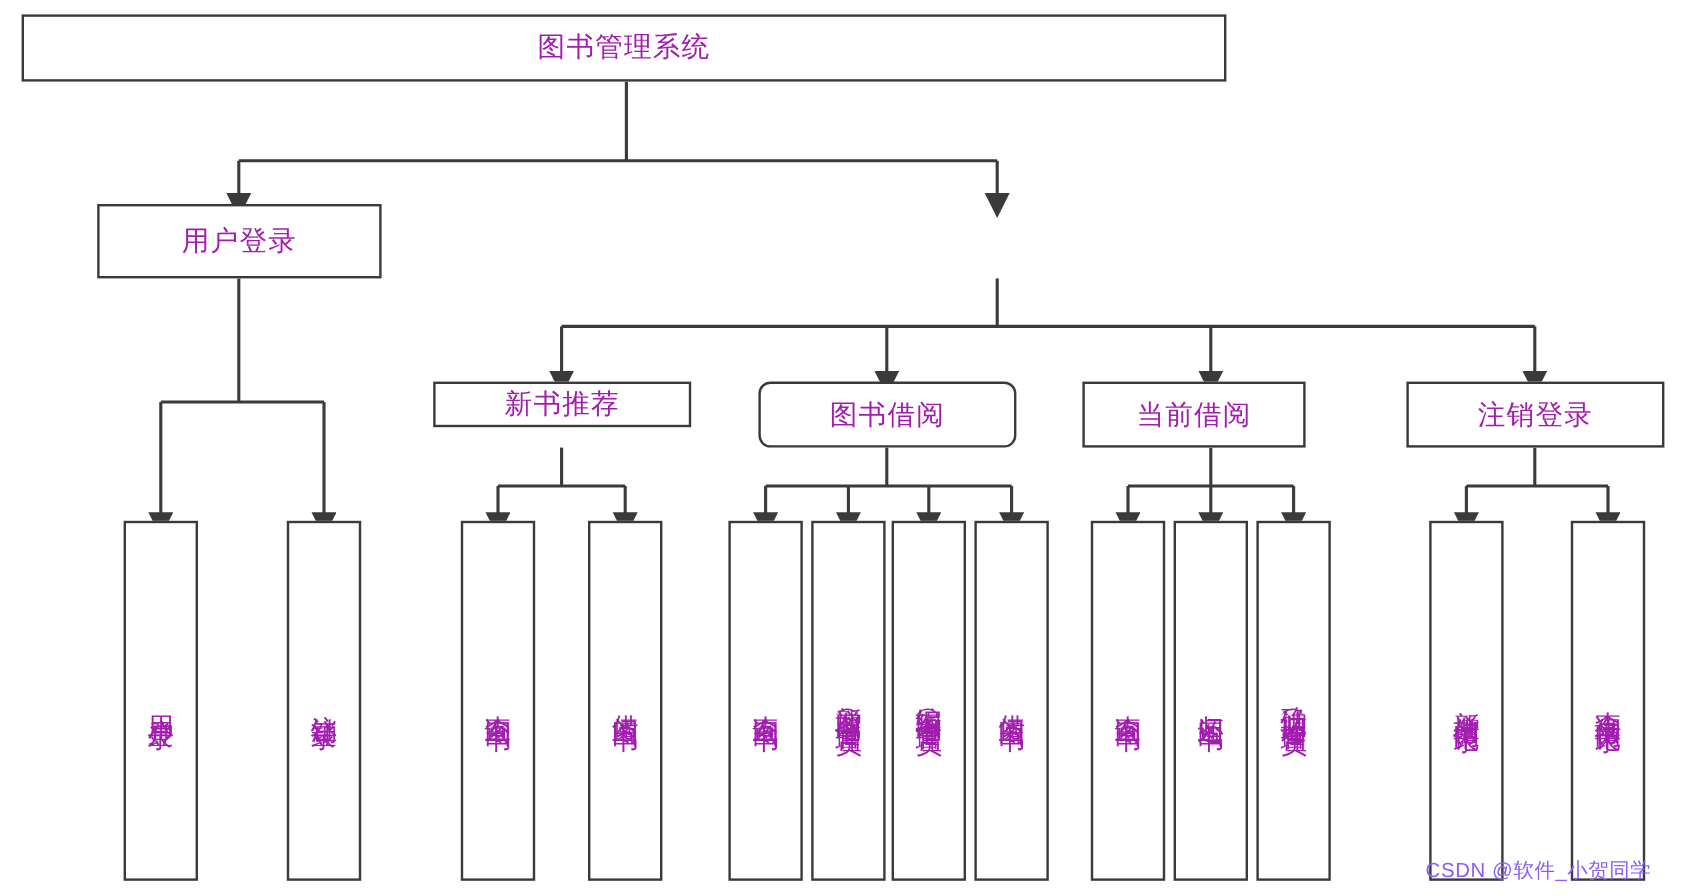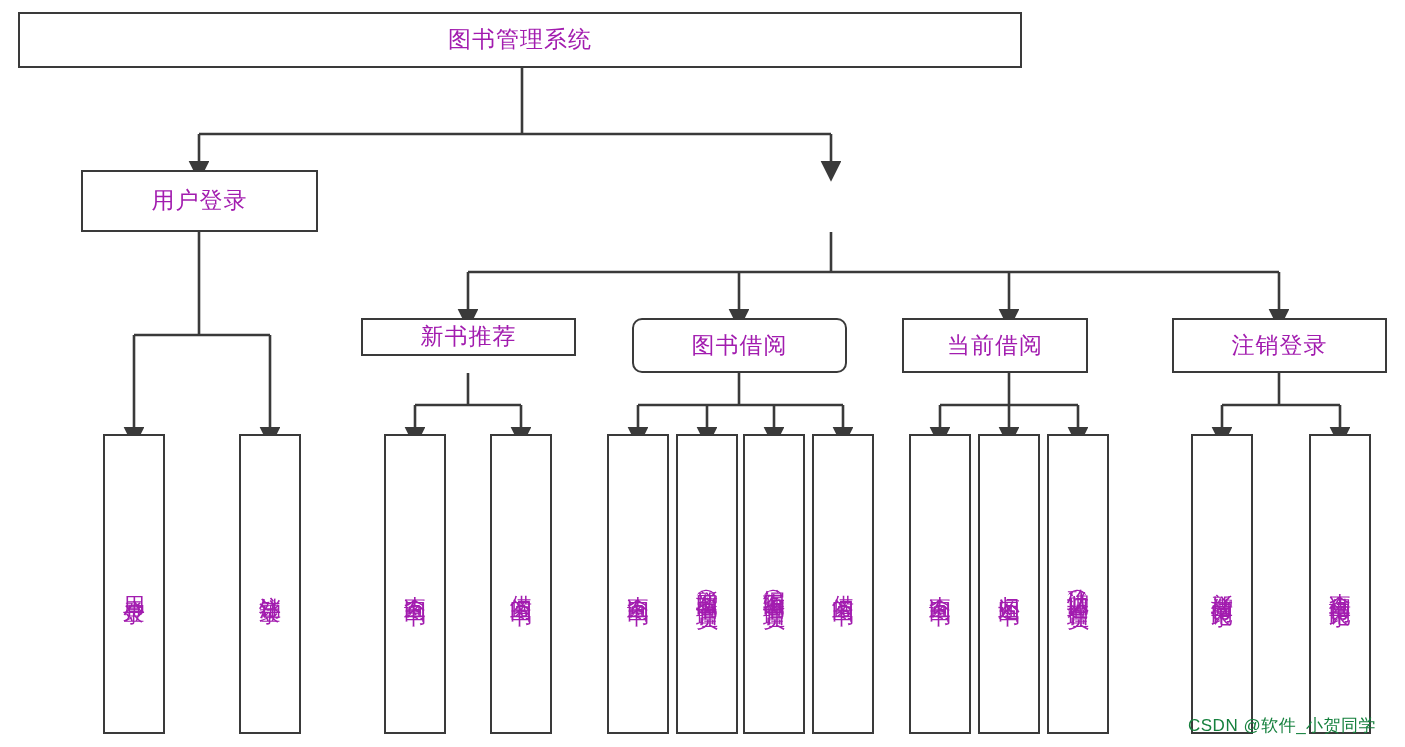--- a/index.html
+++ b/index.html
@@ -57,21 +57,21 @@
     text-orientation: upright;
     letter-spacing: 3px;
     line-height: 1;
     max-height: 100%;
   }
   .watermark {
     position: absolute;
     left: 1188px;
     top: 714px;
     font-size: 17px;
-    color: #15803d;
+    color: #8b5cf6;
     letter-spacing: 0.5px;
     white-space: pre;
     font-family: "Liberation Sans", "DejaVu Sans", sans-serif;
   }
 </style>
 </head>
 <body>
 
 <div id="diagram-root">
 

